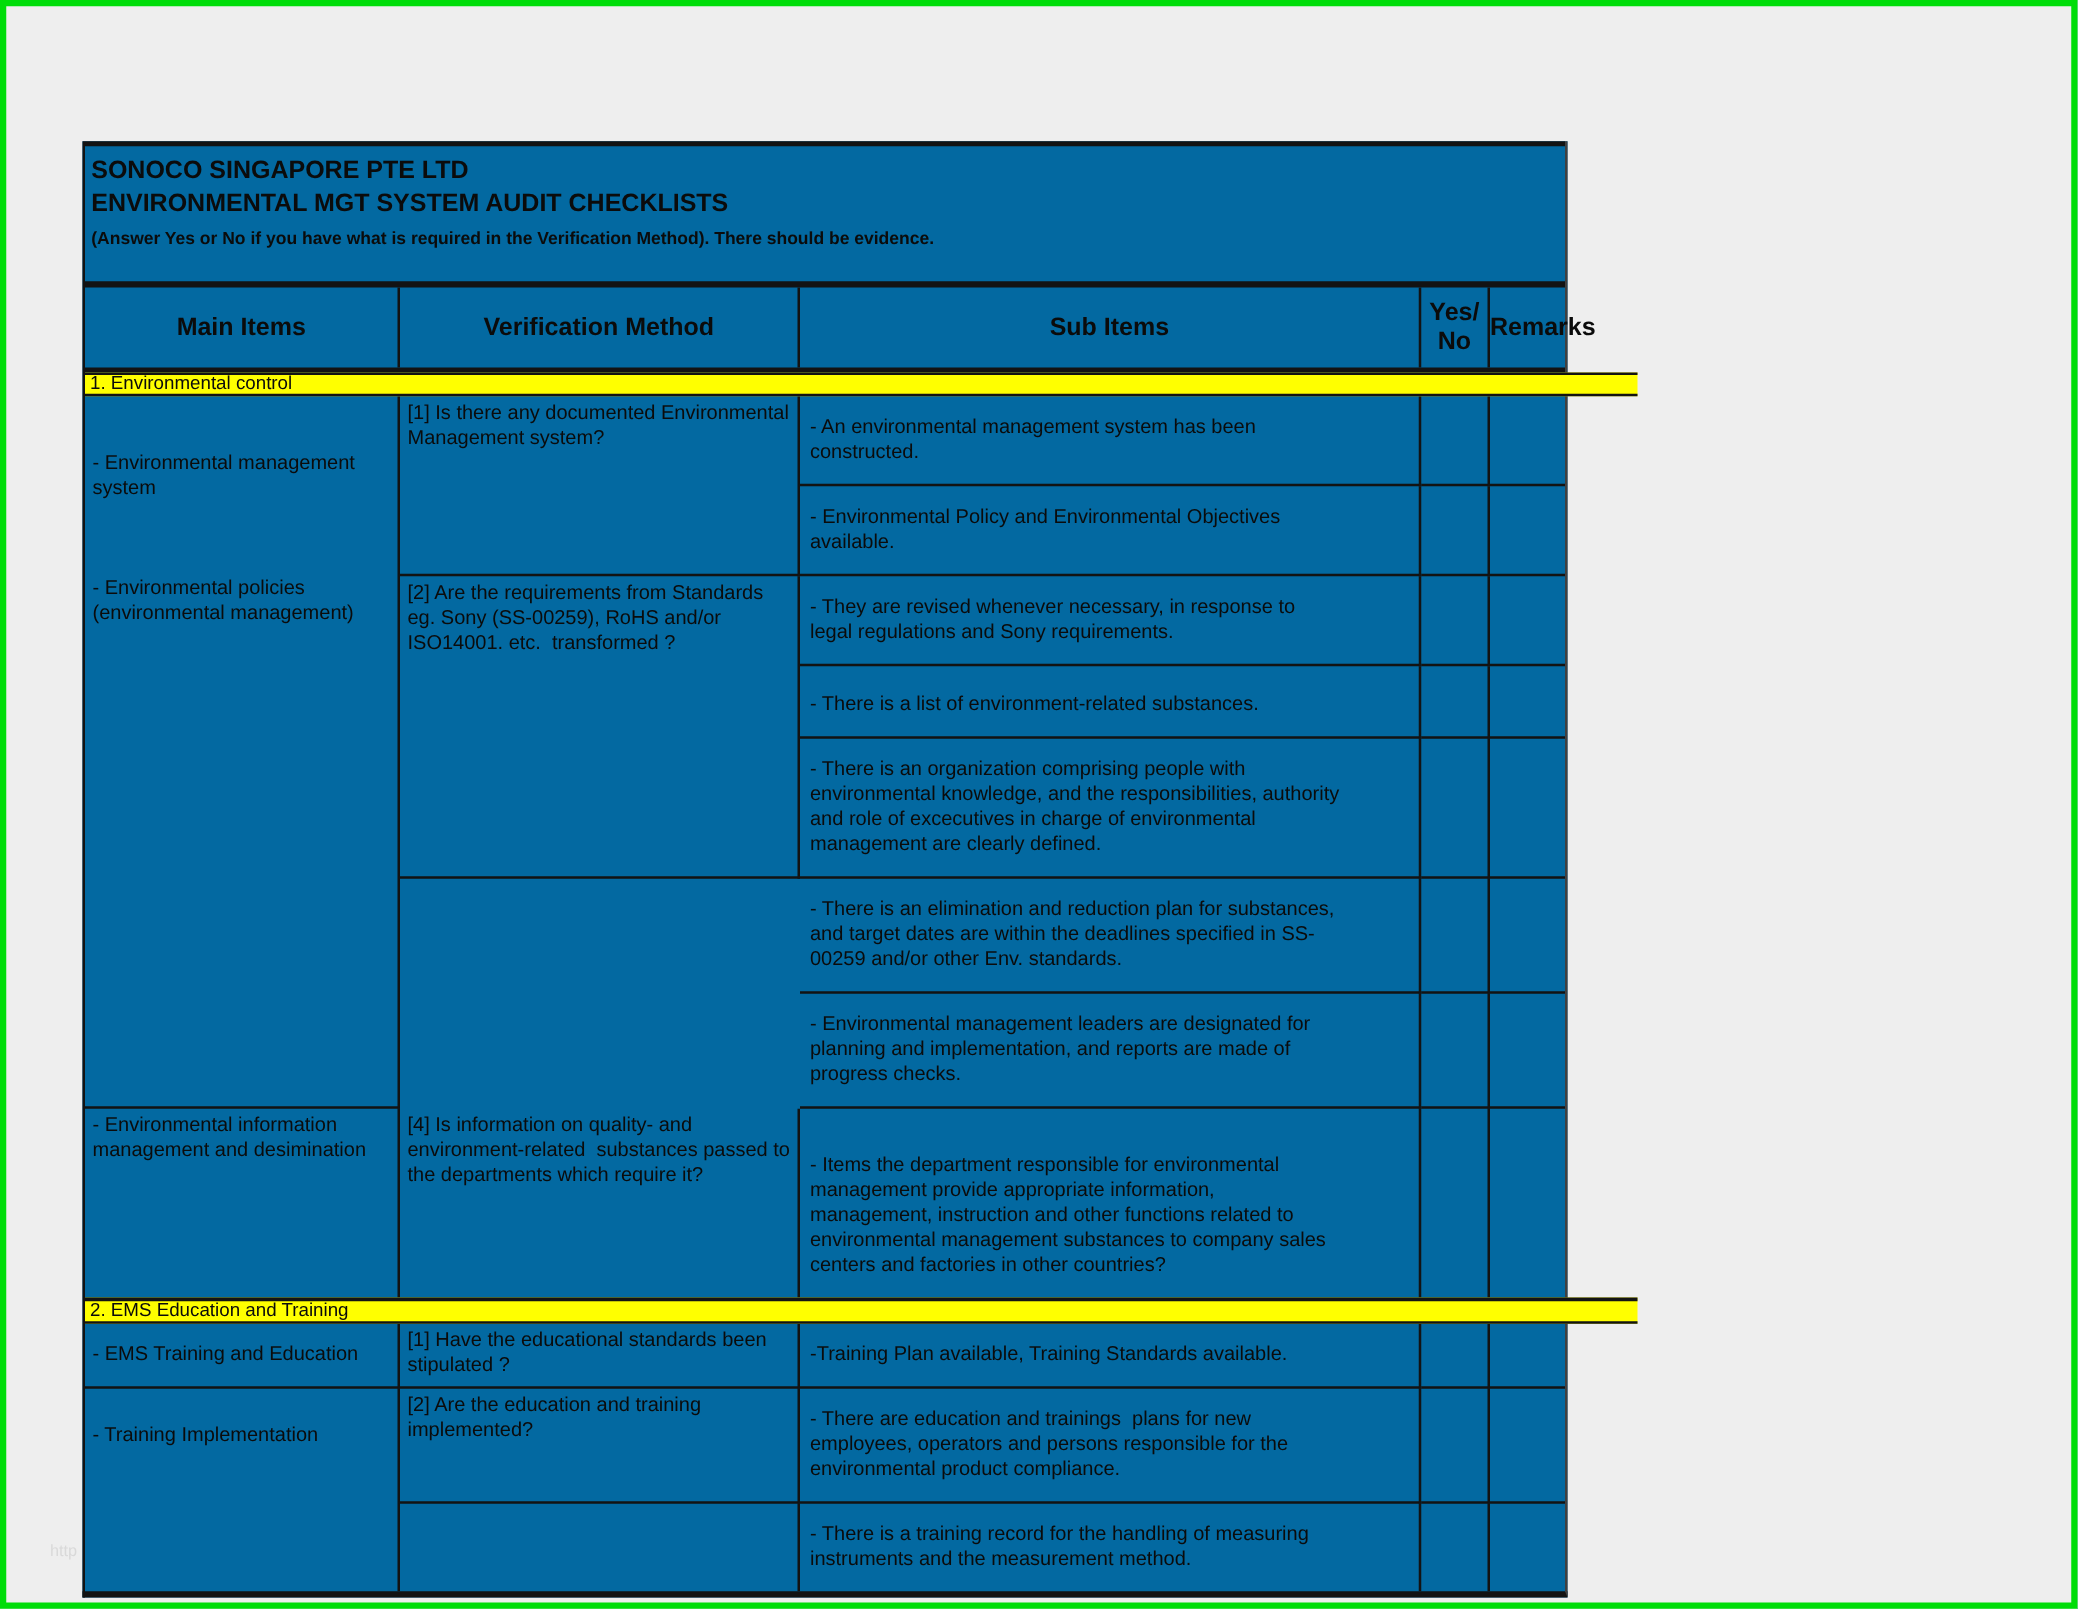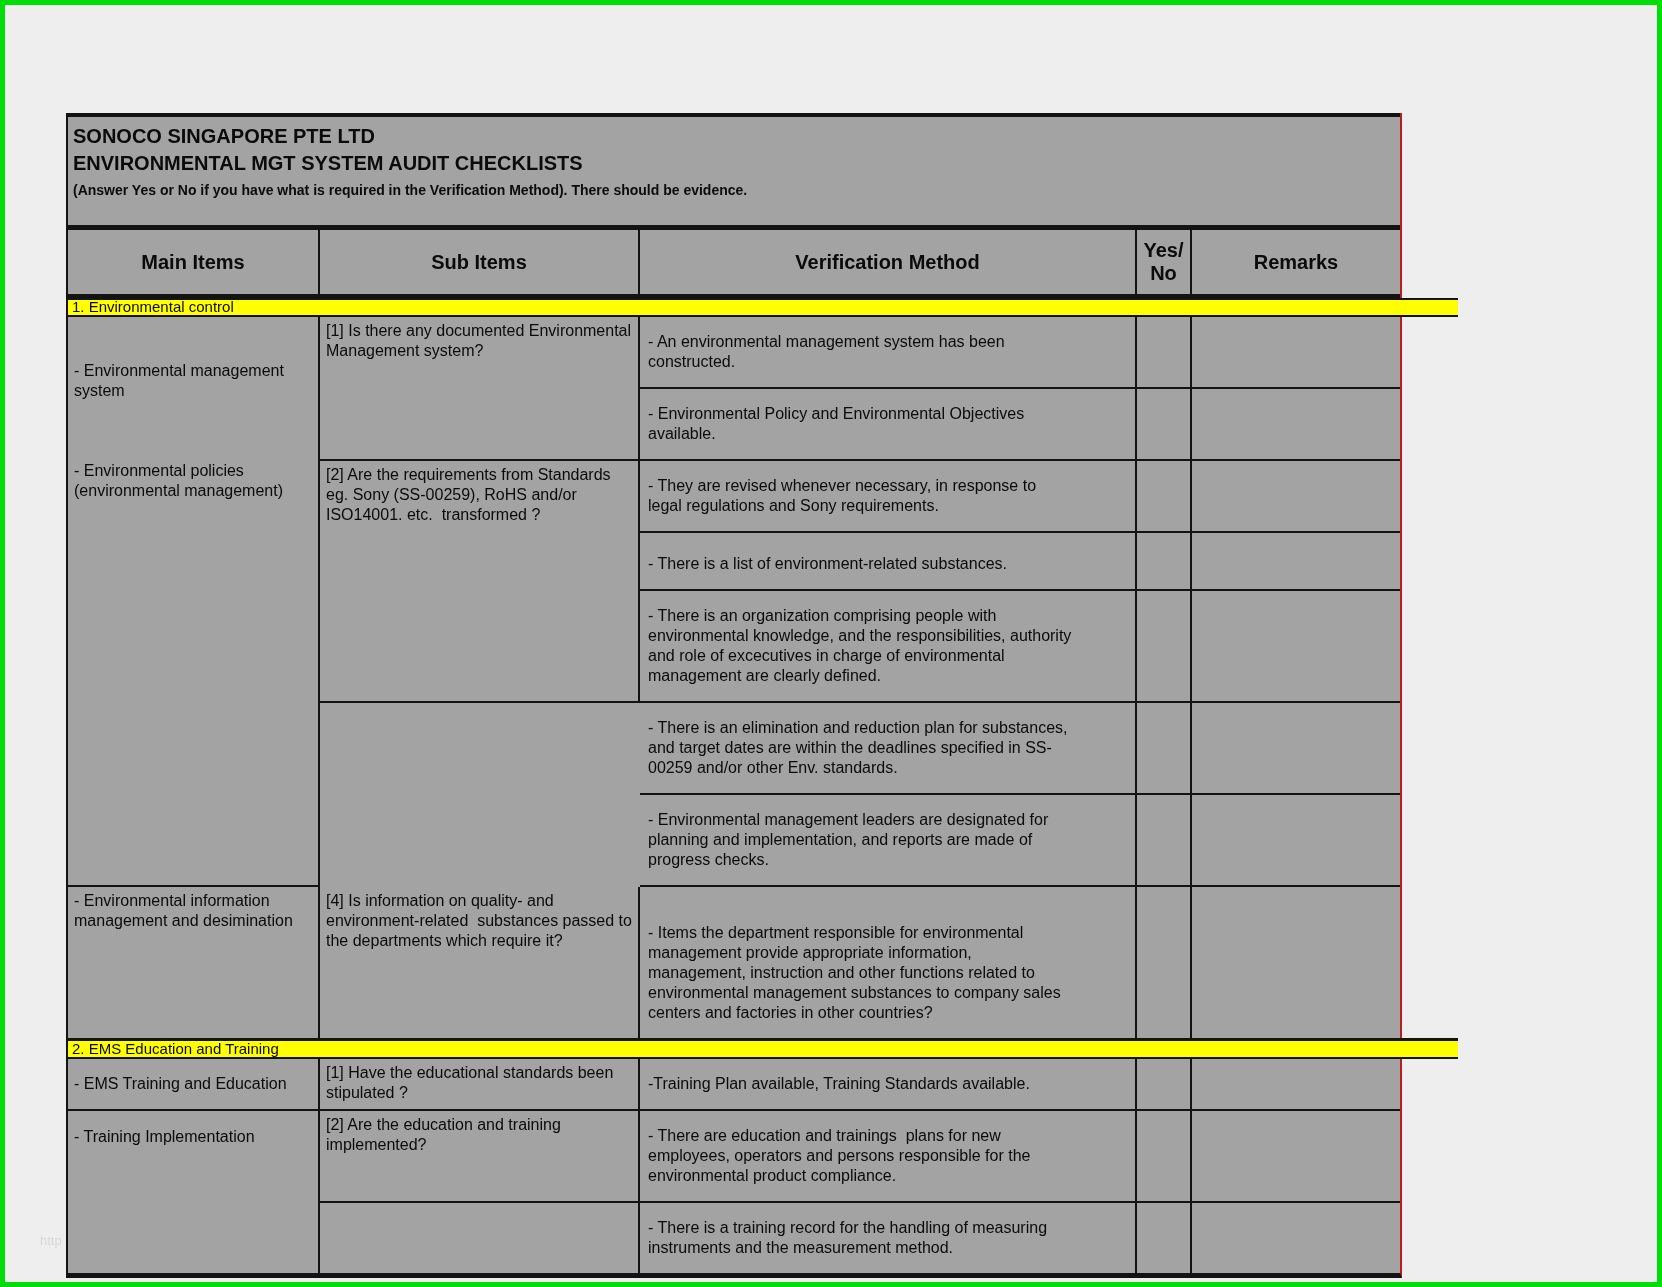--- a/index.html
+++ b/index.html
@@ -10,26 +10,26 @@
     position:relative; overflow:hidden;
     color:#0b0b0b;
   }
   .frame {
     position:absolute; inset:0;
     border:5px solid #00dd09;
     box-sizing:border-box;
     background:#eeeeee;
   }
   .sheet {
-    position:absolute; left:61px; top:108px; width:1336px;
+    position:absolute; left:61px; top:108px; width:1188px;
     box-sizing:border-box;
     border-left:2px solid #131313;
-    border-right:2px solid #b91c1c;
+    border-right:2px solid #404040;
     border-bottom:5px solid #131313;
-    background:#a3a3a3;
+    background:#0369a1;
   }
   
   .title-block {
     border-top:4px solid #131313;
     height:112px; box-sizing:border-box;
     padding:6px 0 0 5px;
   }
   .t-line1, .t-line2 { font-size:20px; font-weight:bold; line-height:27px; white-space:pre; }
   .t-line3 { font-size:14px; font-weight:bold; line-height:27px; white-space:pre; }
   
@@ -76,21 +76,21 @@
     font-size:16px; line-height:20px;
     padding:4px 6px;
     white-space:pre-wrap;
     overflow:hidden;
   }
   .cell.c5 { border-right:none; }
   .cell.last { border-bottom:none; }
   .vcell { display:flex; align-items:flex-end; padding:15px 8px; }
   .vcell > span { white-space:pre-wrap; }
   .mcell.center { display:flex; align-items:center; }
-  .mcell.pad-top { padding-top:16px; }
+  .mcell.pad-top { padding-top:28px; }
   .para2 { margin-top:20px; }
   
   .footmark {
     position:absolute; left:35px; top:1228px;
     color:#d9d9d9; font-size:13px;
   }
 </style>
 </head>
 <body>
 
@@ -98,22 +98,22 @@
   <div class="sheet">
 
     <div class="title-block">
       <div class="t-line1">SONOCO SINGAPORE PTE LTD</div>
       <div class="t-line2">ENVIRONMENTAL MGT SYSTEM AUDIT CHECKLISTS</div>
       <div class="t-line3">(Answer Yes or No if you have what is required in the Verification Method). There should be evidence.</div>
     </div>
 
     <div class="thead">
       <div class="th">Main Items</div>
+      <div class="th">Verification Method</div>
       <div class="th">Sub Items</div>
-      <div class="th">Verification Method</div>
       <div class="th">Yes/
 No</div>
       <div class="th c5">Remarks</div>
     </div>
 
     <div class="band">1. Environmental control</div>
 
     <div class="grid g1">
       <div class="cell mcell" style="grid-area:1/1/8/2">
         <div>- Environmental management

